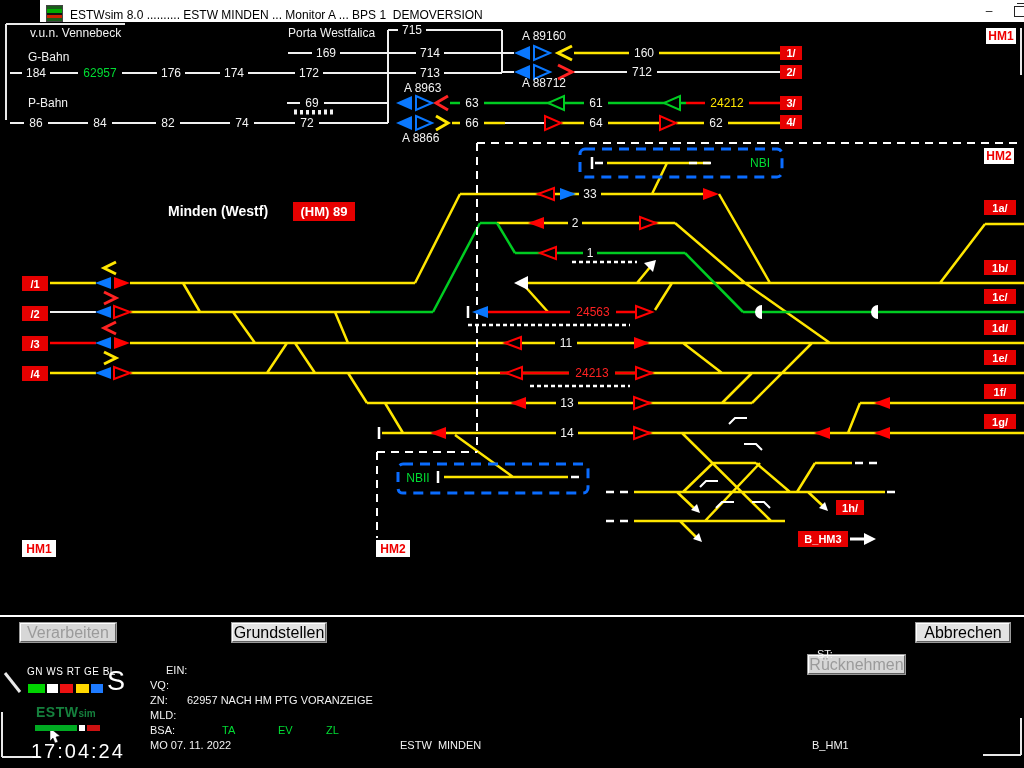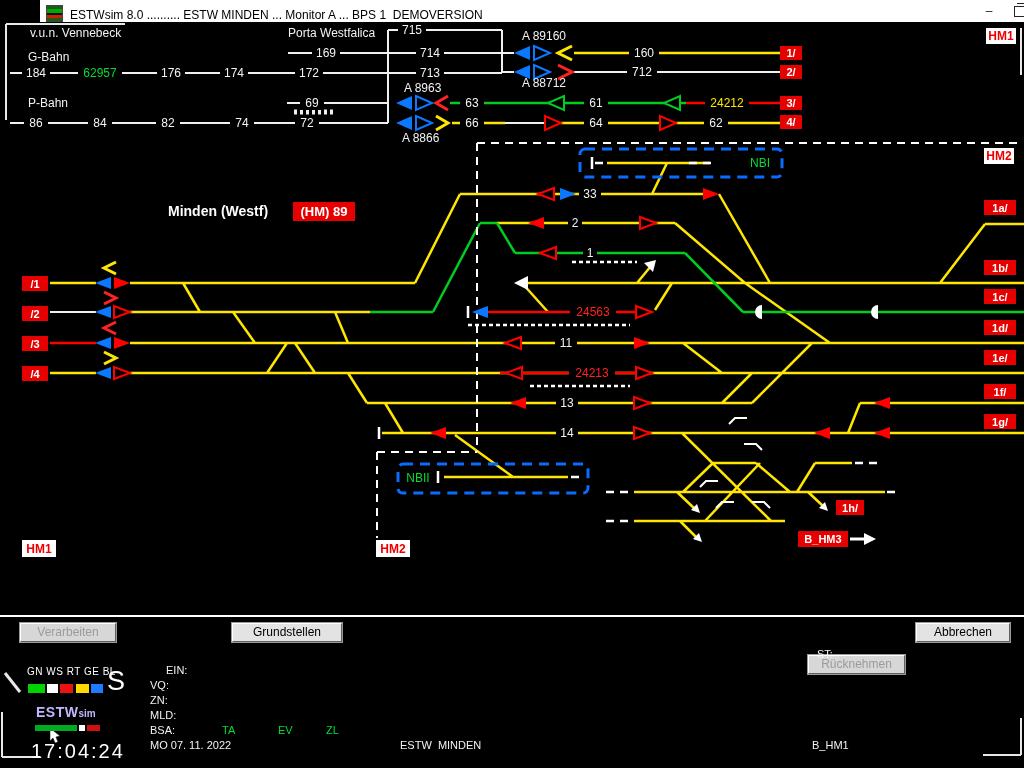--- a/index.html
+++ b/index.html
@@ -25,30 +25,30 @@
   .t-mid{text-anchor:middle;}
   .t-green{fill:#00dd33;font-size:12px;}
   .t-red{fill:#ff2222;font-size:12px;}
   .t-yel{fill:#ffe600;font-size:12px;}
   .boxlbl{fill:#ffffff;font-size:11px;font-weight:700;text-anchor:middle;}
   .hmlbl{fill:#ee0000;font-size:12px;font-weight:700;text-anchor:middle;}
   
   .btn{position:absolute;height:19px;z-index:6;background:#e3e3e3;
     border-top:1px solid #ffffff;border-left:1px solid #ffffff;
     border-right:1px solid #606060;border-bottom:1px solid #606060;
-    box-shadow:0 0 0 1px #9a9a9a;font-size:12px;font-family:"Liberation Sans",sans-serif;
+    box-shadow:0 0 0 1px #9a9a9a;font-size:16px;font-family:"Liberation Sans",sans-serif;
     text-align:center;line-height:17px;padding:0;display:block;color:#000;}
   .btn.disabled{color:#9b9b9b;background:#d7d7d7;}
   .ptext{position:absolute;color:#f2f2f2;font-size:11px;white-space:pre;z-index:6;}
   .ptext.green{color:#00dd33;}
   #legend-labels{position:absolute;left:27px;top:666px;color:#fff;font-size:10px;
     letter-spacing:0.5px;z-index:6;white-space:pre;}
   .sw{position:absolute;top:684px;height:9px;z-index:6;}
   #big-s{position:absolute;left:107px;top:666px;color:#fff;font-size:27px;z-index:6;}
-  #logo{position:absolute;left:36px;top:703px;color:#c4b5fd;z-index:6;font-weight:700;}
+  #logo{position:absolute;left:36px;top:703px;color:#15803d;z-index:6;font-weight:700;}
   #logo .l1{font-size:14px;letter-spacing:0.5px;}
   #logo .l2{font-size:10px;}
   .logobar{position:absolute;top:725px;height:6px;z-index:6;}
   #clock{position:absolute;left:31px;top:740px;color:#fff;font-size:20px;letter-spacing:2px;z-index:6;}
 </style>
 </head>
 <body>
 
 <div id="screen">
 
@@ -318,21 +318,21 @@
       <rect x="376" y="540" width="34" height="17" fill="#ffffff"></rect>
       <text x="393" y="553" class="hmlbl">HM2</text>
     </g>
 
     <path d="M0,616 H1024" stroke="#ffffff" stroke-width="2"></path>
 
     <polygon points="50,728 50,741 53,738 55,743 58,742 56,737 60,736" fill="#ffffff" stroke="#000" stroke-width="0.5"></polygon>
   </svg>
 
   <button class="btn disabled" style="left:20px;top:623px;width:96px;">Verarbeiten</button>
-  <button class="btn" style="left:232px;top:623px;width:110px;">Grundstellen</button>
+  <button class="btn" style="left:232px;top:623px;width:94px;">Grundstellen</button>
   <button class="btn disabled" style="left:808px;top:623px;width:97px;margin-top:32px;">Rücknehmen</button>
   <button class="btn" style="left:916px;top:623px;width:94px;">Abbrechen</button>
 
   <div class="ptext" style="left:817px;top:648px;">ST:</div>
 
   <div id="legend-labels">GN WS RT GE BL</div>
   <span class="sw" style="left: 28px; width: 17px; background: rgb(0, 212, 0);"></span>
   <span class="sw" style="left: 47px; width: 11px; background: rgb(255, 255, 255);"></span>
   <span class="sw" style="left: 60px; width: 13px; background: rgb(238, 17, 17);"></span>
   <span class="sw" style="left: 76px; width: 13px; background: rgb(255, 216, 0);"></span>
@@ -341,20 +341,21 @@
 
   <div id="logo"><span class="l1">ESTW</span><span class="l2">sim</span></div>
   <span class="logobar" style="left: 35px; width: 42px; background: rgb(0, 170, 34);"></span>
   <span class="logobar" style="left: 79px; width: 6px; background: rgb(255, 255, 255);"></span>
   <span class="logobar" style="left: 87px; width: 13px; background: rgb(204, 17, 17);"></span>
   <div id="clock">17:04:24</div>
 
   <div class="ptext" style="left:166px;top:664px;">EIN:</div>
   <div class="ptext" style="left:150px;top:679px;">VQ:</div>
   <div class="ptext" style="left:150px;top:694px;">ZN:</div>
+  <div class="ptext" style="left:187px;top:694px;">62957 NACH HM PTG VORANZEIGE</div>
   <div class="ptext" style="left:150px;top:709px;">MLD:</div>
   <div class="ptext" style="left:150px;top:724px;">BSA:</div>
   <div class="ptext green" style="left:222px;top:724px;">TA</div>
   <div class="ptext green" style="left:278px;top:724px;">EV</div>
   <div class="ptext green" style="left:326px;top:724px;">ZL</div>
   <div class="ptext" style="left:150px;top:739px;">MO 07. 11. 2022</div>
   <div class="ptext" style="left:400px;top:739px;">ESTW  MINDEN</div>
   <div class="ptext" style="left:812px;top:739px;">B_HM1</div>
 
 </div>

